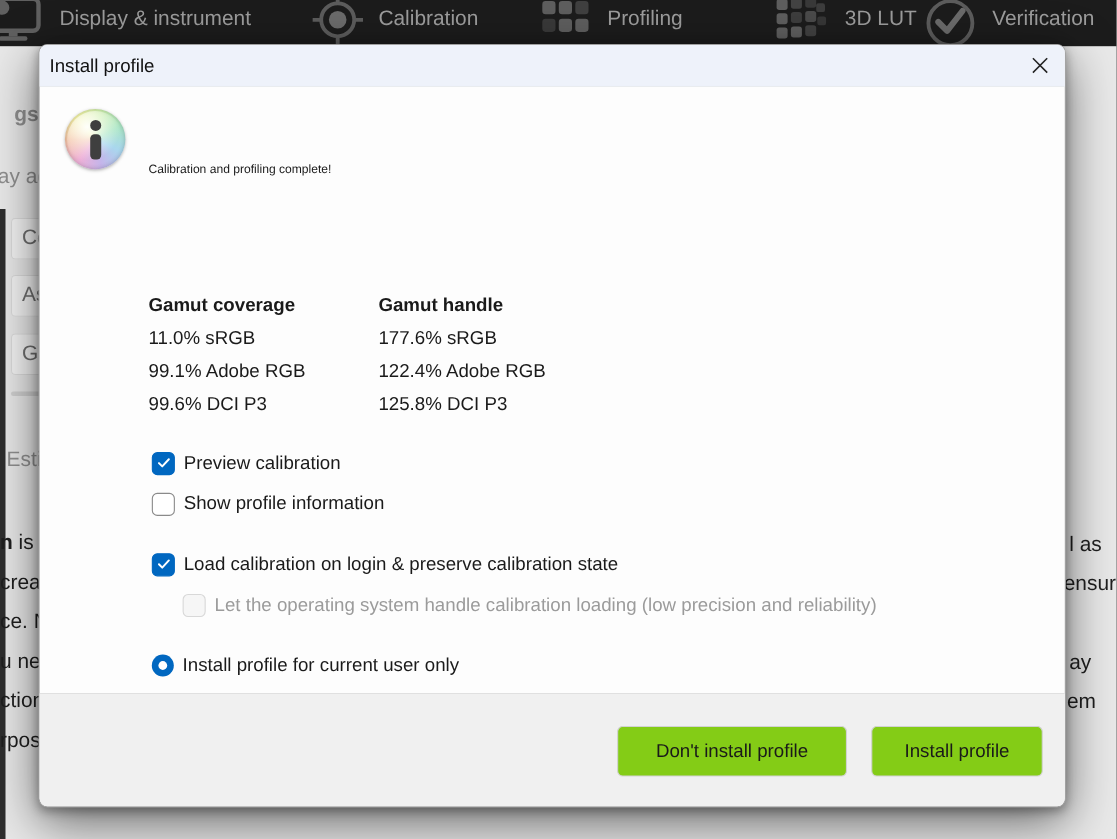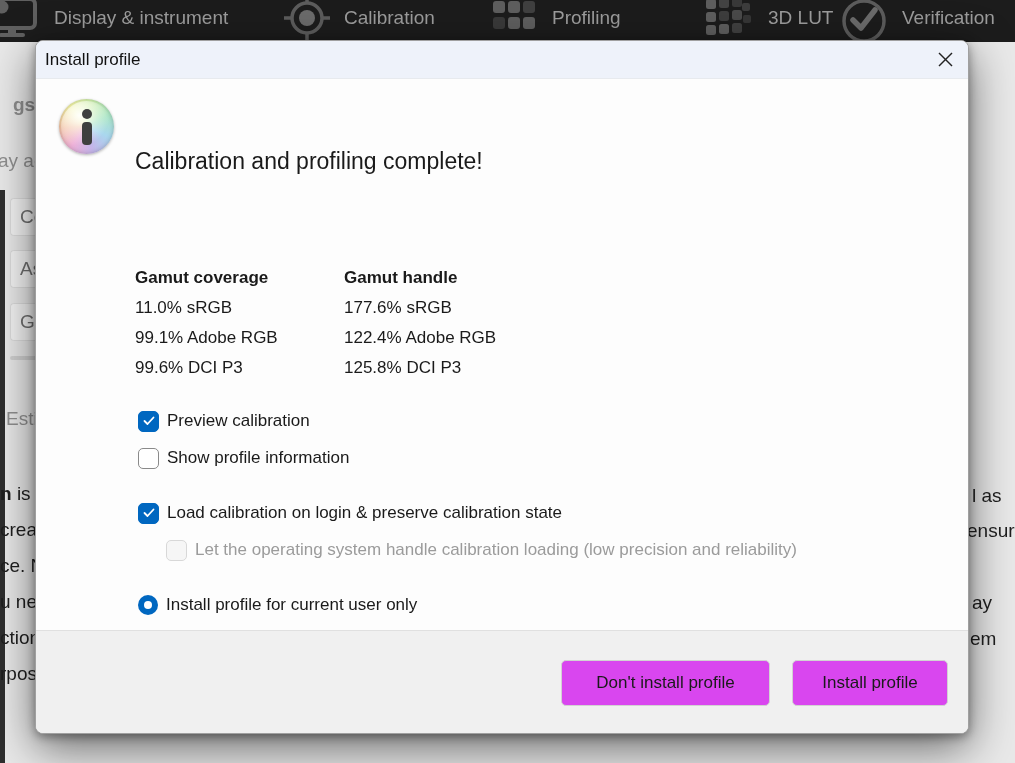--- a/index.html
+++ b/index.html
@@ -86,21 +86,21 @@
     position:absolute; left:50%; top:50%; transform:translate(-50%,-50%);
     width:10px; height:36px;
   }
   .info-glyph .dot {
     width:10px; height:10px; border-radius:50%; background:#3f3f3f; margin-bottom:3px;
   }
   .info-glyph .bar {
     width:10px; height:23px; border-radius:4px; background:#3f3f3f;
   }
 
-  .msg-line { position:absolute; font-size:23px; color:#1a1a1a; white-space:nowrap; }
+  .msg-line { position:absolute; font-size:11px; color:#1a1a1a; white-space:nowrap; }
 
   .gamut-col { position:absolute; top:183px; font-size:17px; line-height:30px; }
   .gamut-col .hdr { font-weight:bold; }
 
   .opt-row {
     position:absolute; display:flex; align-items:center; gap:8px;
     font-size:17px; height:24px; white-space:nowrap; cursor:default;
   }
   .cb {
     width:21px; height:21px; border-radius:5px;
@@ -126,21 +126,21 @@
 
   .dialog-footer {
     position:absolute; left:0; right:0; bottom:0; height:103px;
     background:#f0f0f0; border-top:1px solid #e0e0e0;
     border-radius:0 0 7px 7px;
     display:flex; justify-content:flex-end; align-items:flex-start;
     gap:22px; padding:29px 20px 0 0;
   }
   .btn {
     height:46px; font-size:17px; color:#1a1a1a;
-    background:#d946ef; border:1px solid #d2d2d2; border-radius:5px;
+    background:#84cc16; border:1px solid #d2d2d2; border-radius:5px;
     font-family:"Liberation Sans", sans-serif;
     padding:0 24px; cursor:default;
   }
   .btn.cancel { width:209px; }
   .btn.confirm { width:156px; }
 </style>
 </head>
 <body>
 
 <div class="navbar">

